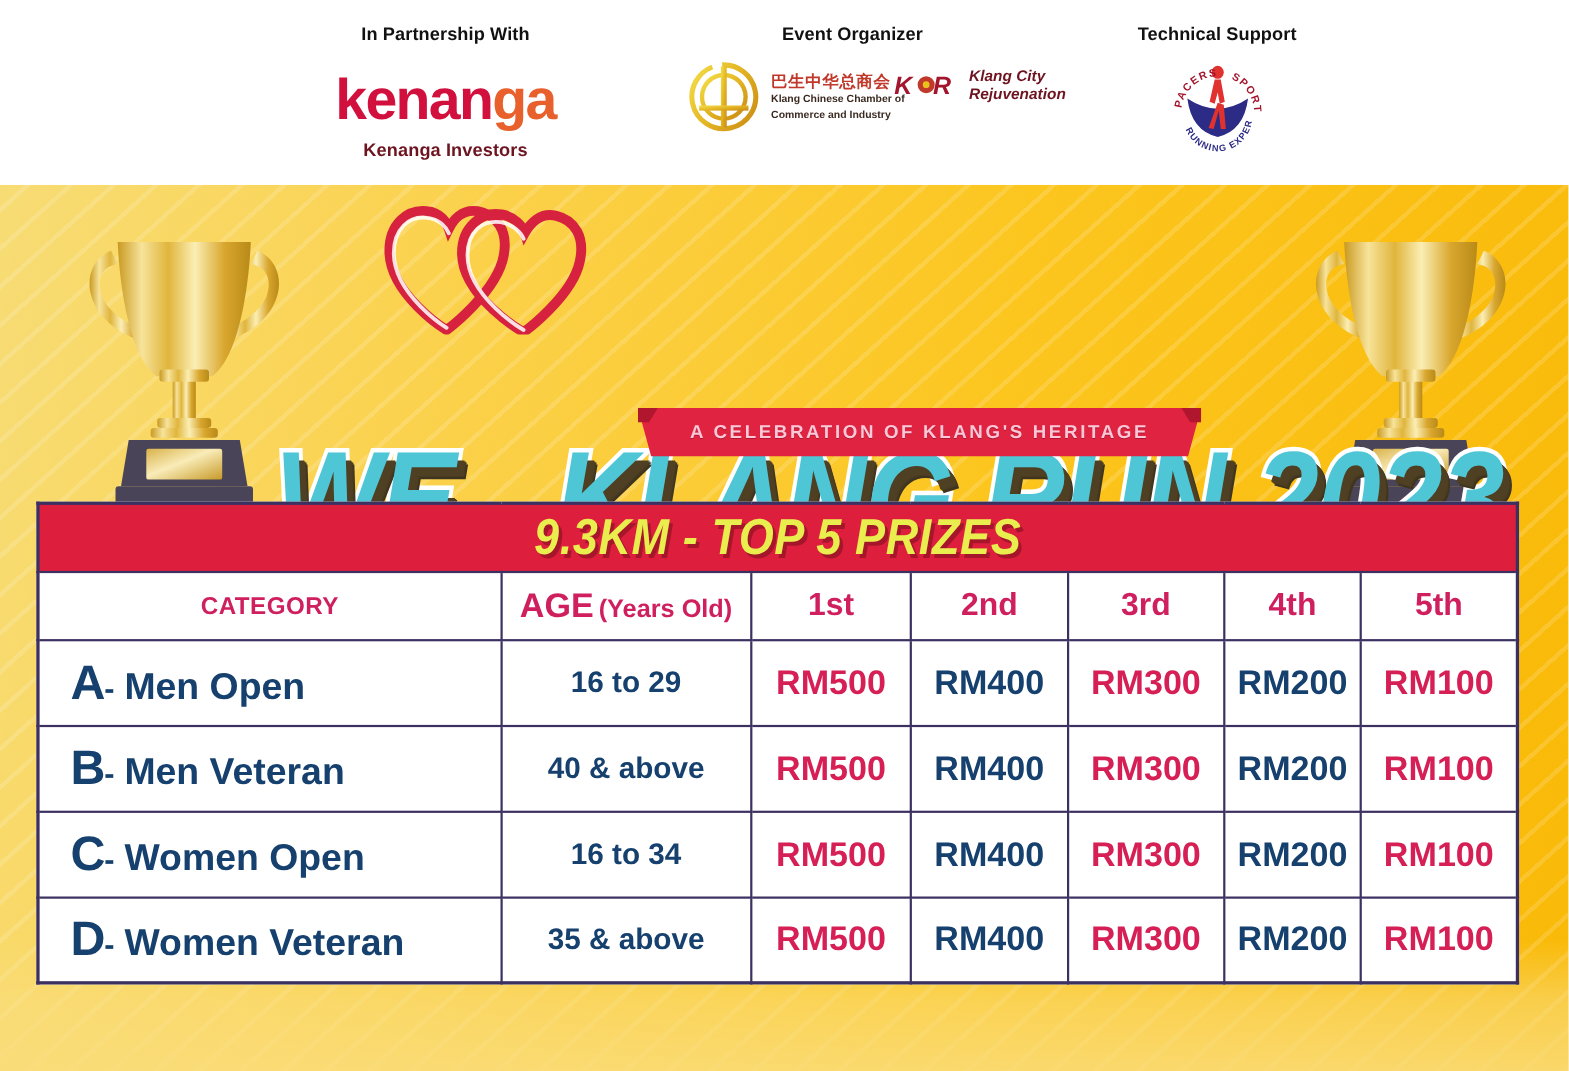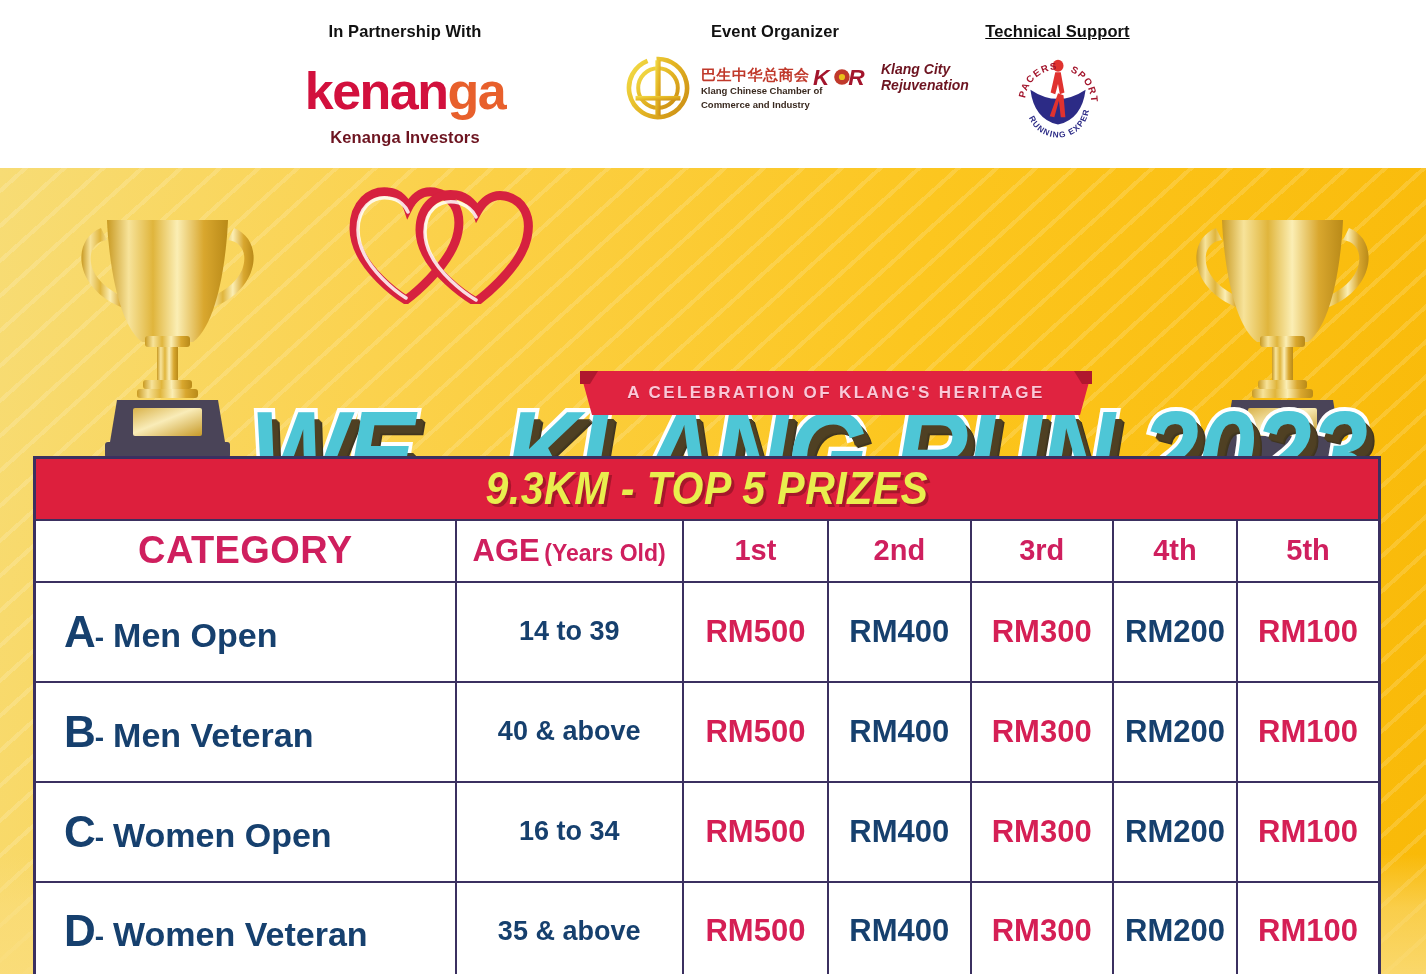--- a/index.html
+++ b/index.html
@@ -37,21 +37,21 @@
   .org-logos{ margin-top:14px; display:flex; align-items:center; justify-content:flex-start; gap:10px;}
   .kcc-mark{ width:66px; height:66px; flex:none; }
   .kcc-text{ text-align:left; }
   .kcc-cn{ font-size:15px; font-weight:bold; color:#c0392b; letter-spacing:.5px; line-height:1.15;}
   .kcc-en{ font-size:9.5px; font-weight:bold; color:#3a2a20; line-height:1.25; margin-top:2px;}
   
   .col-kcr{ position:absolute; left:812px; top:58px; display:flex; align-items:center; gap:7px;}
   .kcr-mark{ width:62px; height:38px; flex:none;}
   .kcr-text{ text-align:left; font-style:italic; font-weight:bold; color:#6d1420; font-size:14px; line-height:1.15;}
   
-  .col-support{ left:940px; top:22px; width:235px;text-decoration:underline; }
+  .col-support{ left:989px; top:22px; width:235px; }
   .pacers-wrap{ margin-top:10px; display:flex; justify-content:center;}
   .pacers-mark{ width:92px; height:92px;}
 
   
   .poster{
     position:absolute; left:0; top:168px; width:1426px; height:806px;
     background:
       repeating-linear-gradient(-42deg,
         rgba(255,255,255,.15) 0px, rgba(255,255,255,.15) 4px,
         rgba(255,255,255,0) 4px, rgba(255,255,255,0) 26px),
@@ -138,25 +138,25 @@
   .th-banner{
     background:#dd1f3d; height:62px; text-align:center; border:none;
   }
   .th-banner-text{
     font-size:41px; font-weight:bold; font-style:italic; color:#e9ee4e;
     letter-spacing:.5px; line-height:1;
     text-shadow:3px 3px 0 rgba(120,15,30,.55);
     transform:scaleY(1.12); display:inline-block;
   }
   .hdr-row td{ height:62px; background:#fff; text-align:center; vertical-align:middle;}
-  .hdr-cat{ font-size:38px; font-weight:bold; color:#cf1f5e; letter-spacing:.4px;}
+  .hdr-cat{ font-size:22px; font-weight:bold; color:#cf1f5e; letter-spacing:.4px;}
   .hdr-age-big{ font-size:31px; font-weight:bold; color:#cf1f5e;}
   .hdr-age-small{ font-size:23px; font-weight:bold; color:#cf1f5e;}
   .hdr-rank{ font-size:29px; font-weight:bold; color:#cf1f5e;}
-  .body-row td{ height:100px; vertical-align:middle;}
+  .body-row td{ height:78px; vertical-align:middle;}
   .cat-cell{ padding-left:28px !important; text-align:left; white-space:nowrap;}
   .cat-letter{ font-size:44px; font-weight:bold; color:#16406e; letter-spacing:-1px;}
   .cat-dash{ font-size:28px; font-weight:bold; color:#16406e;}
   .cat-name{ font-size:34px; font-weight:bold; color:#16406e; margin-left:9px;}
   .age-cell{ text-align:center; font-size:27px; font-weight:bold; color:#16406e;}
   .prize-cell{ text-align:center; font-size:31px; font-weight:bold;}
   .prize-odd{ color:#d51f55; }
   .prize-even{ color:#16406e; }
 </style>
 </head>
@@ -342,21 +342,21 @@
       </td>
       <td style="width:141px">
         <span class="hdr-rank">5th</span>
       </td>
     </tr>
 
     <tr class="body-row">
       <td class="cat-cell">
         <span class="cat-letter">A</span><span class="cat-dash">-</span><span class="cat-name">Men Open</span>
       </td>
-      <td class="age-cell">14 to 39</td>
+      <td class="age-cell">16 to 29</td>
       <td class="prize-cell prize-odd">RM500</td>
       <td class="prize-cell prize-even">RM400</td>
       <td class="prize-cell prize-odd">RM300</td>
       <td class="prize-cell prize-even">RM200</td>
       <td class="prize-cell prize-odd">RM100</td>
     </tr>
 
     <tr class="body-row">
       <td class="cat-cell">
         <span class="cat-letter">B</span><span class="cat-dash">-</span><span class="cat-name">Men Veteran</span>

